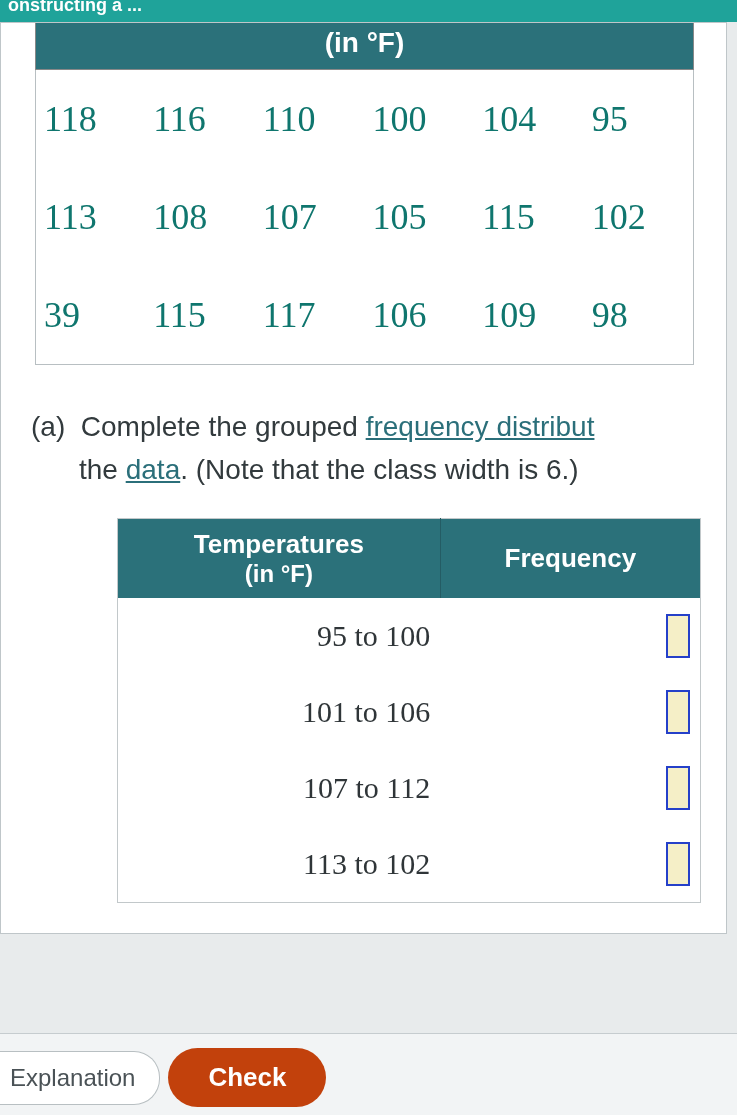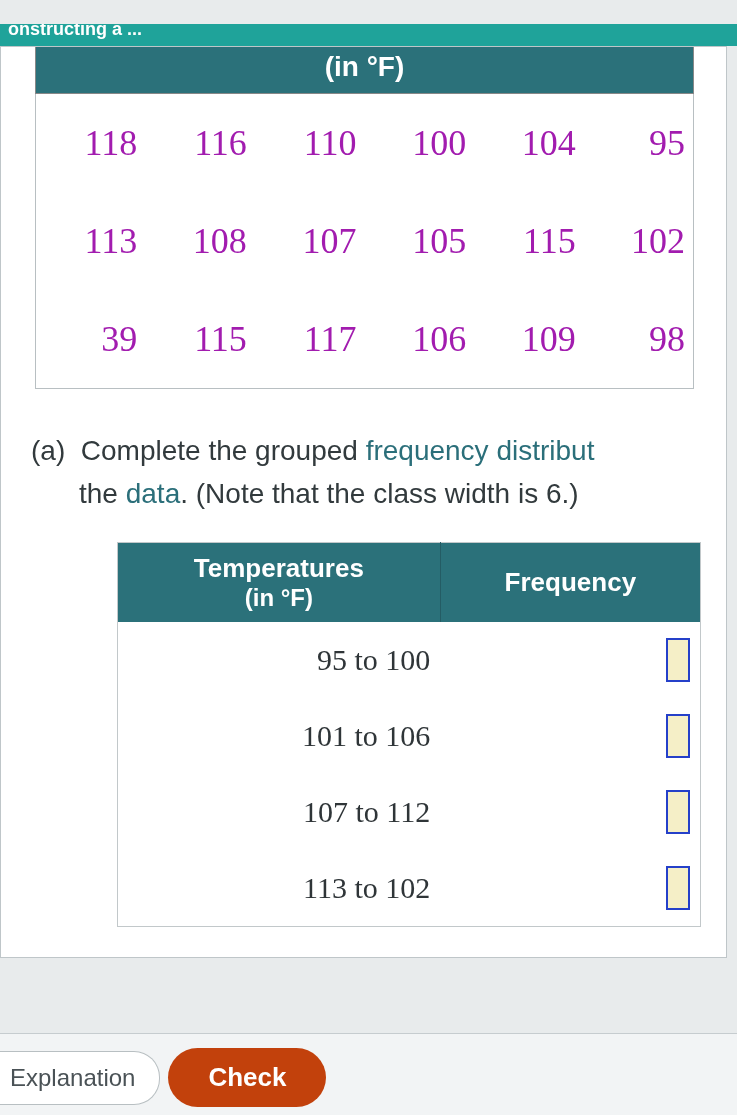--- a/index.html
+++ b/index.html
@@ -15,21 +15,20 @@
   background: #1fa39a;
   height: 22px;
   width: 100%;
   color: #fff;
   font-family: Arial, sans-serif;
   font-weight: bold;
   font-size: 18px;
   padding-left: 8px;
   line-height: 10px;
   overflow: hidden;
-  margin-top: 24px;
 }
 .card {
   background: #fff;
   border: 1px solid #bfc6c9;
   margin: 0 10px 0 0;
   padding: 0;
 }
 .data-table-wrap {
   margin: 0 0 0 0;
   padding: 0 12px 12px 34px;
@@ -48,40 +47,41 @@
 }
 .data-table {
   border: 1px solid #b8bfc2;
   border-top: none;
   margin: 0 20px 0 0;
   width: calc(100% - 20px);
   border-collapse: collapse;
 }
 .data-table td {
   font-size: 36px;
-  color: #a21caf;
-  text-align: right;
+  color: #0f766e;
+  text-align: left;
   padding: 28px 8px;
   width: 16.66%;
 }
 .question {
   margin: 28px 0 0 6px;
   padding: 0 0 30px 0;
 }
 .qtext {
   font-family: Arial, sans-serif;
   font-size: 28px;
   color: #323a3d;
   line-height: 1.55;
   padding: 0 0 0 24px;
   text-indent: -48px;
   margin-left: 48px;
 }
 .link {
   color: #2b6f7a;
+  text-decoration: underline;
 }
 .freq-table {
   margin: 26px 0 0 110px;
   border: 1px solid #c2c8ca;
   border-collapse: collapse;
   background: #fff;
   width: 584px;
 }
 .freq-table thead th {
   background: #2b717a;

